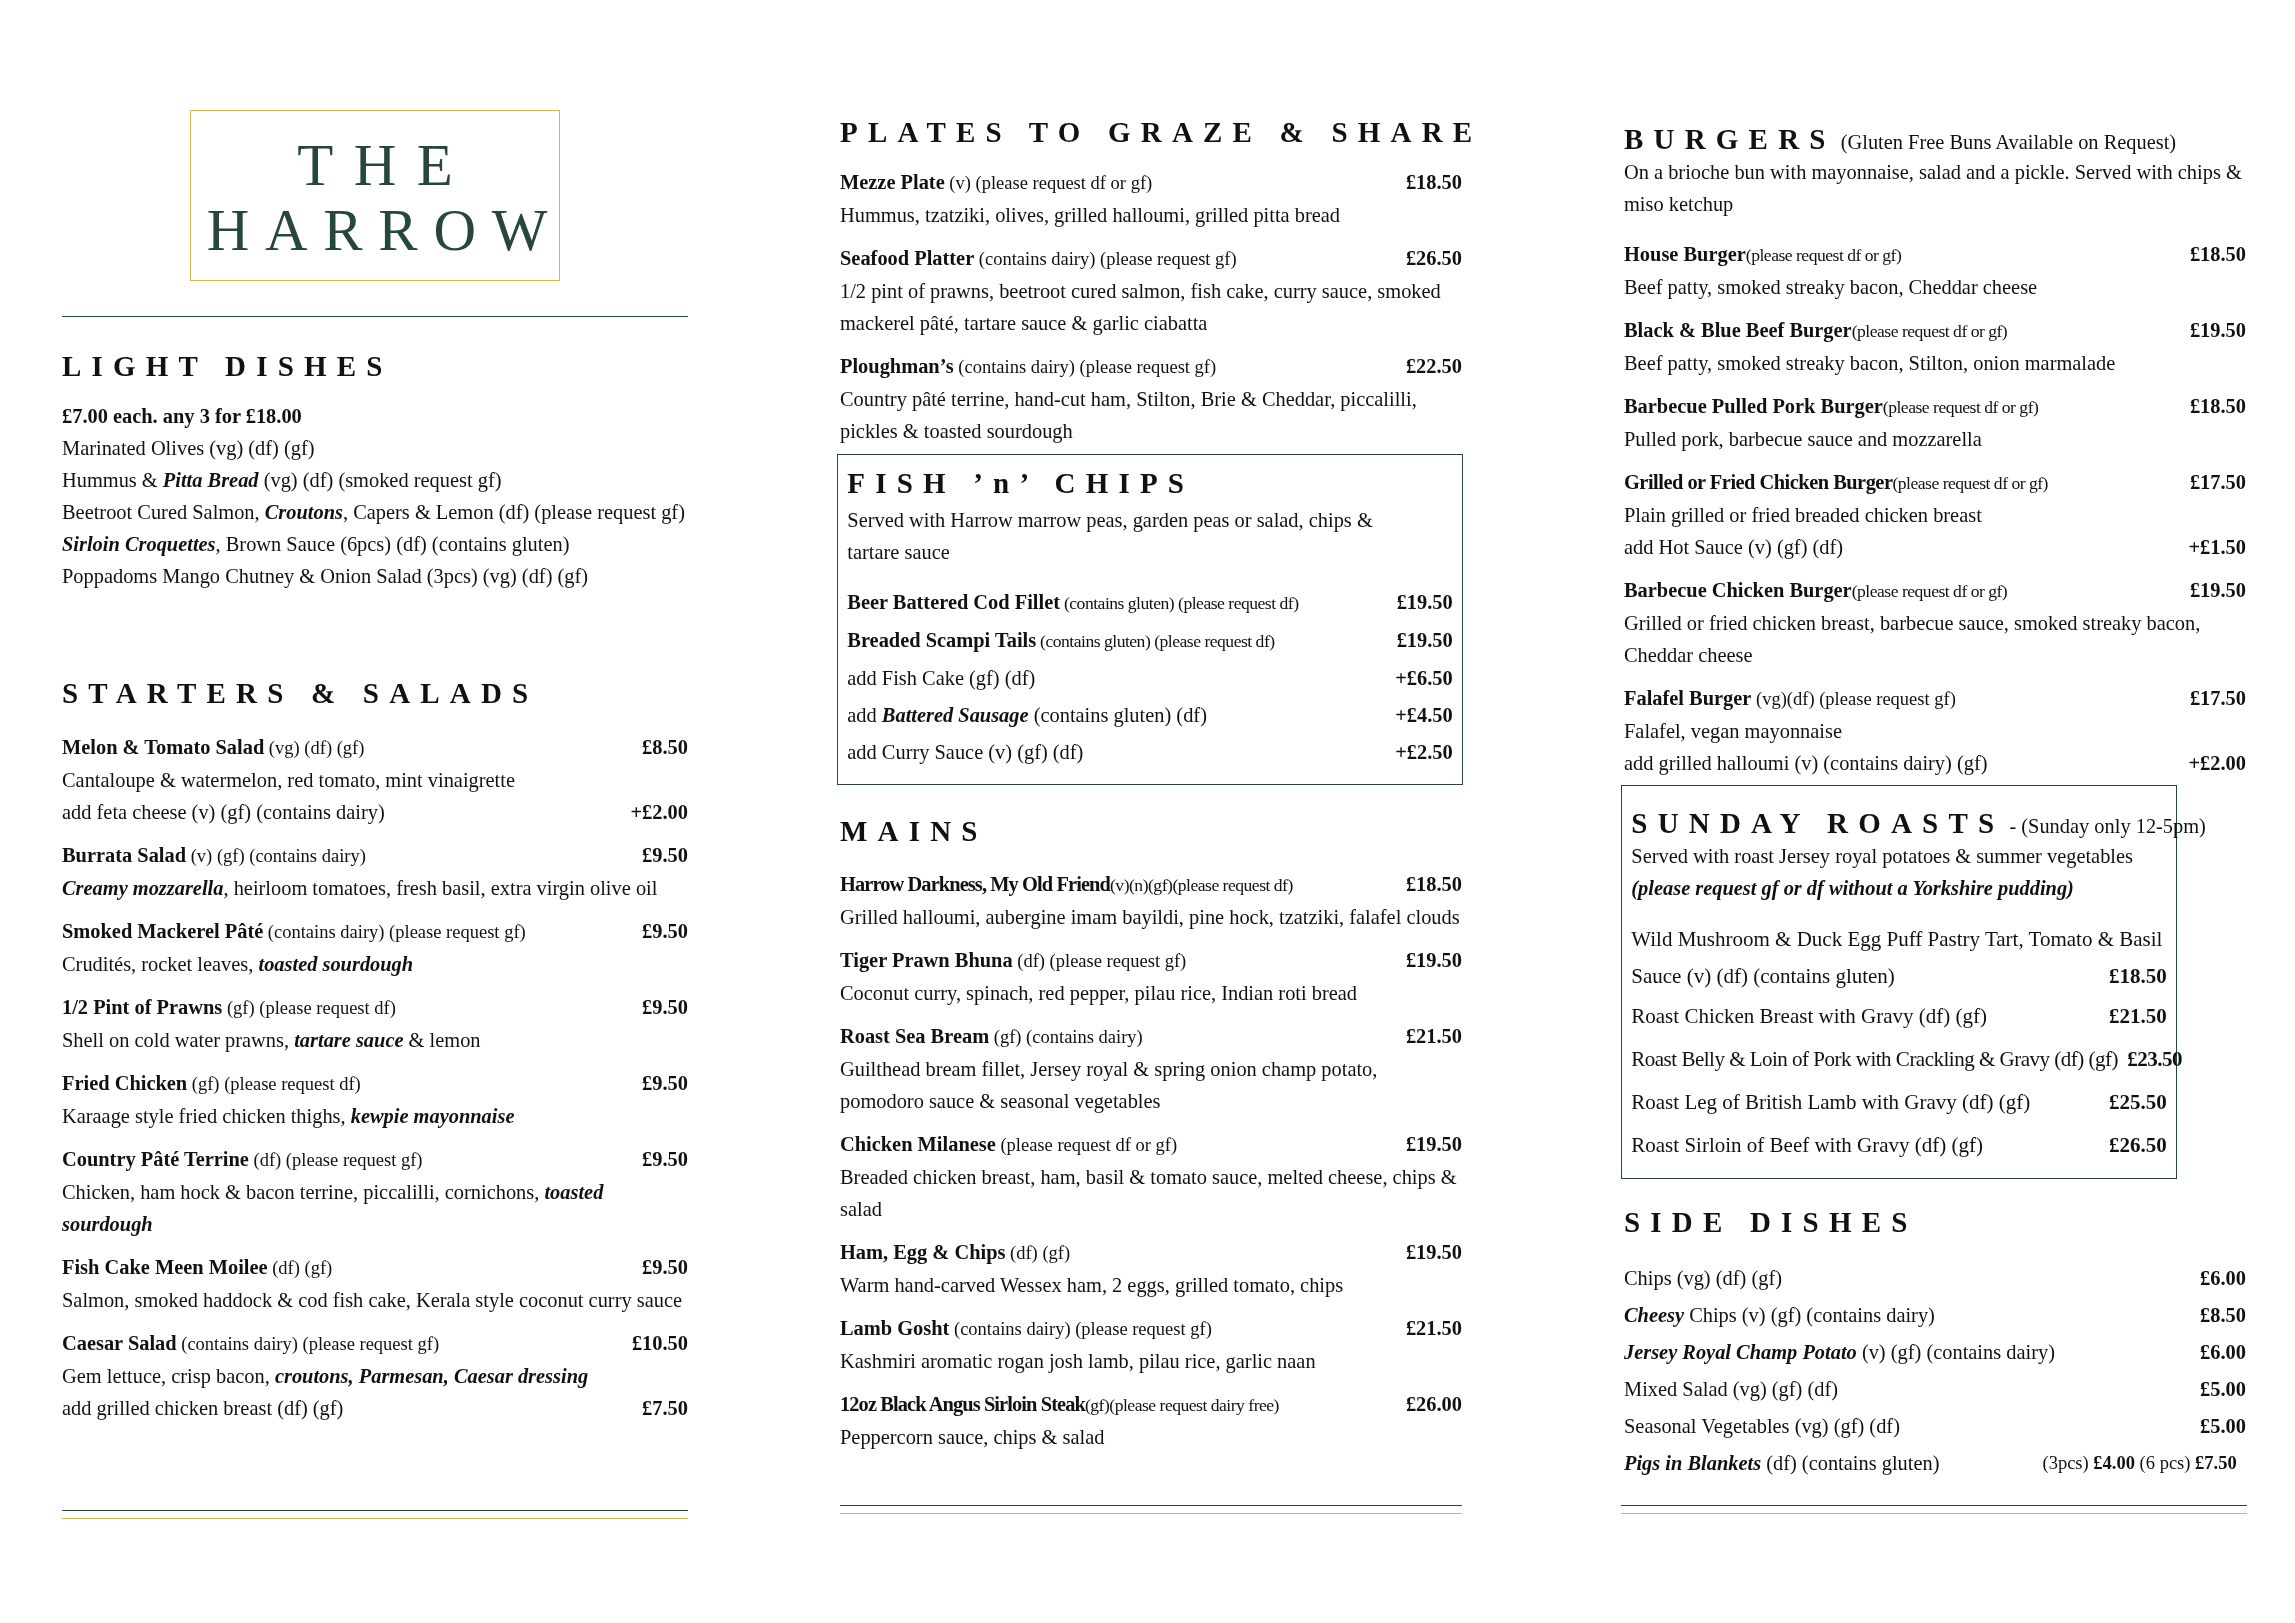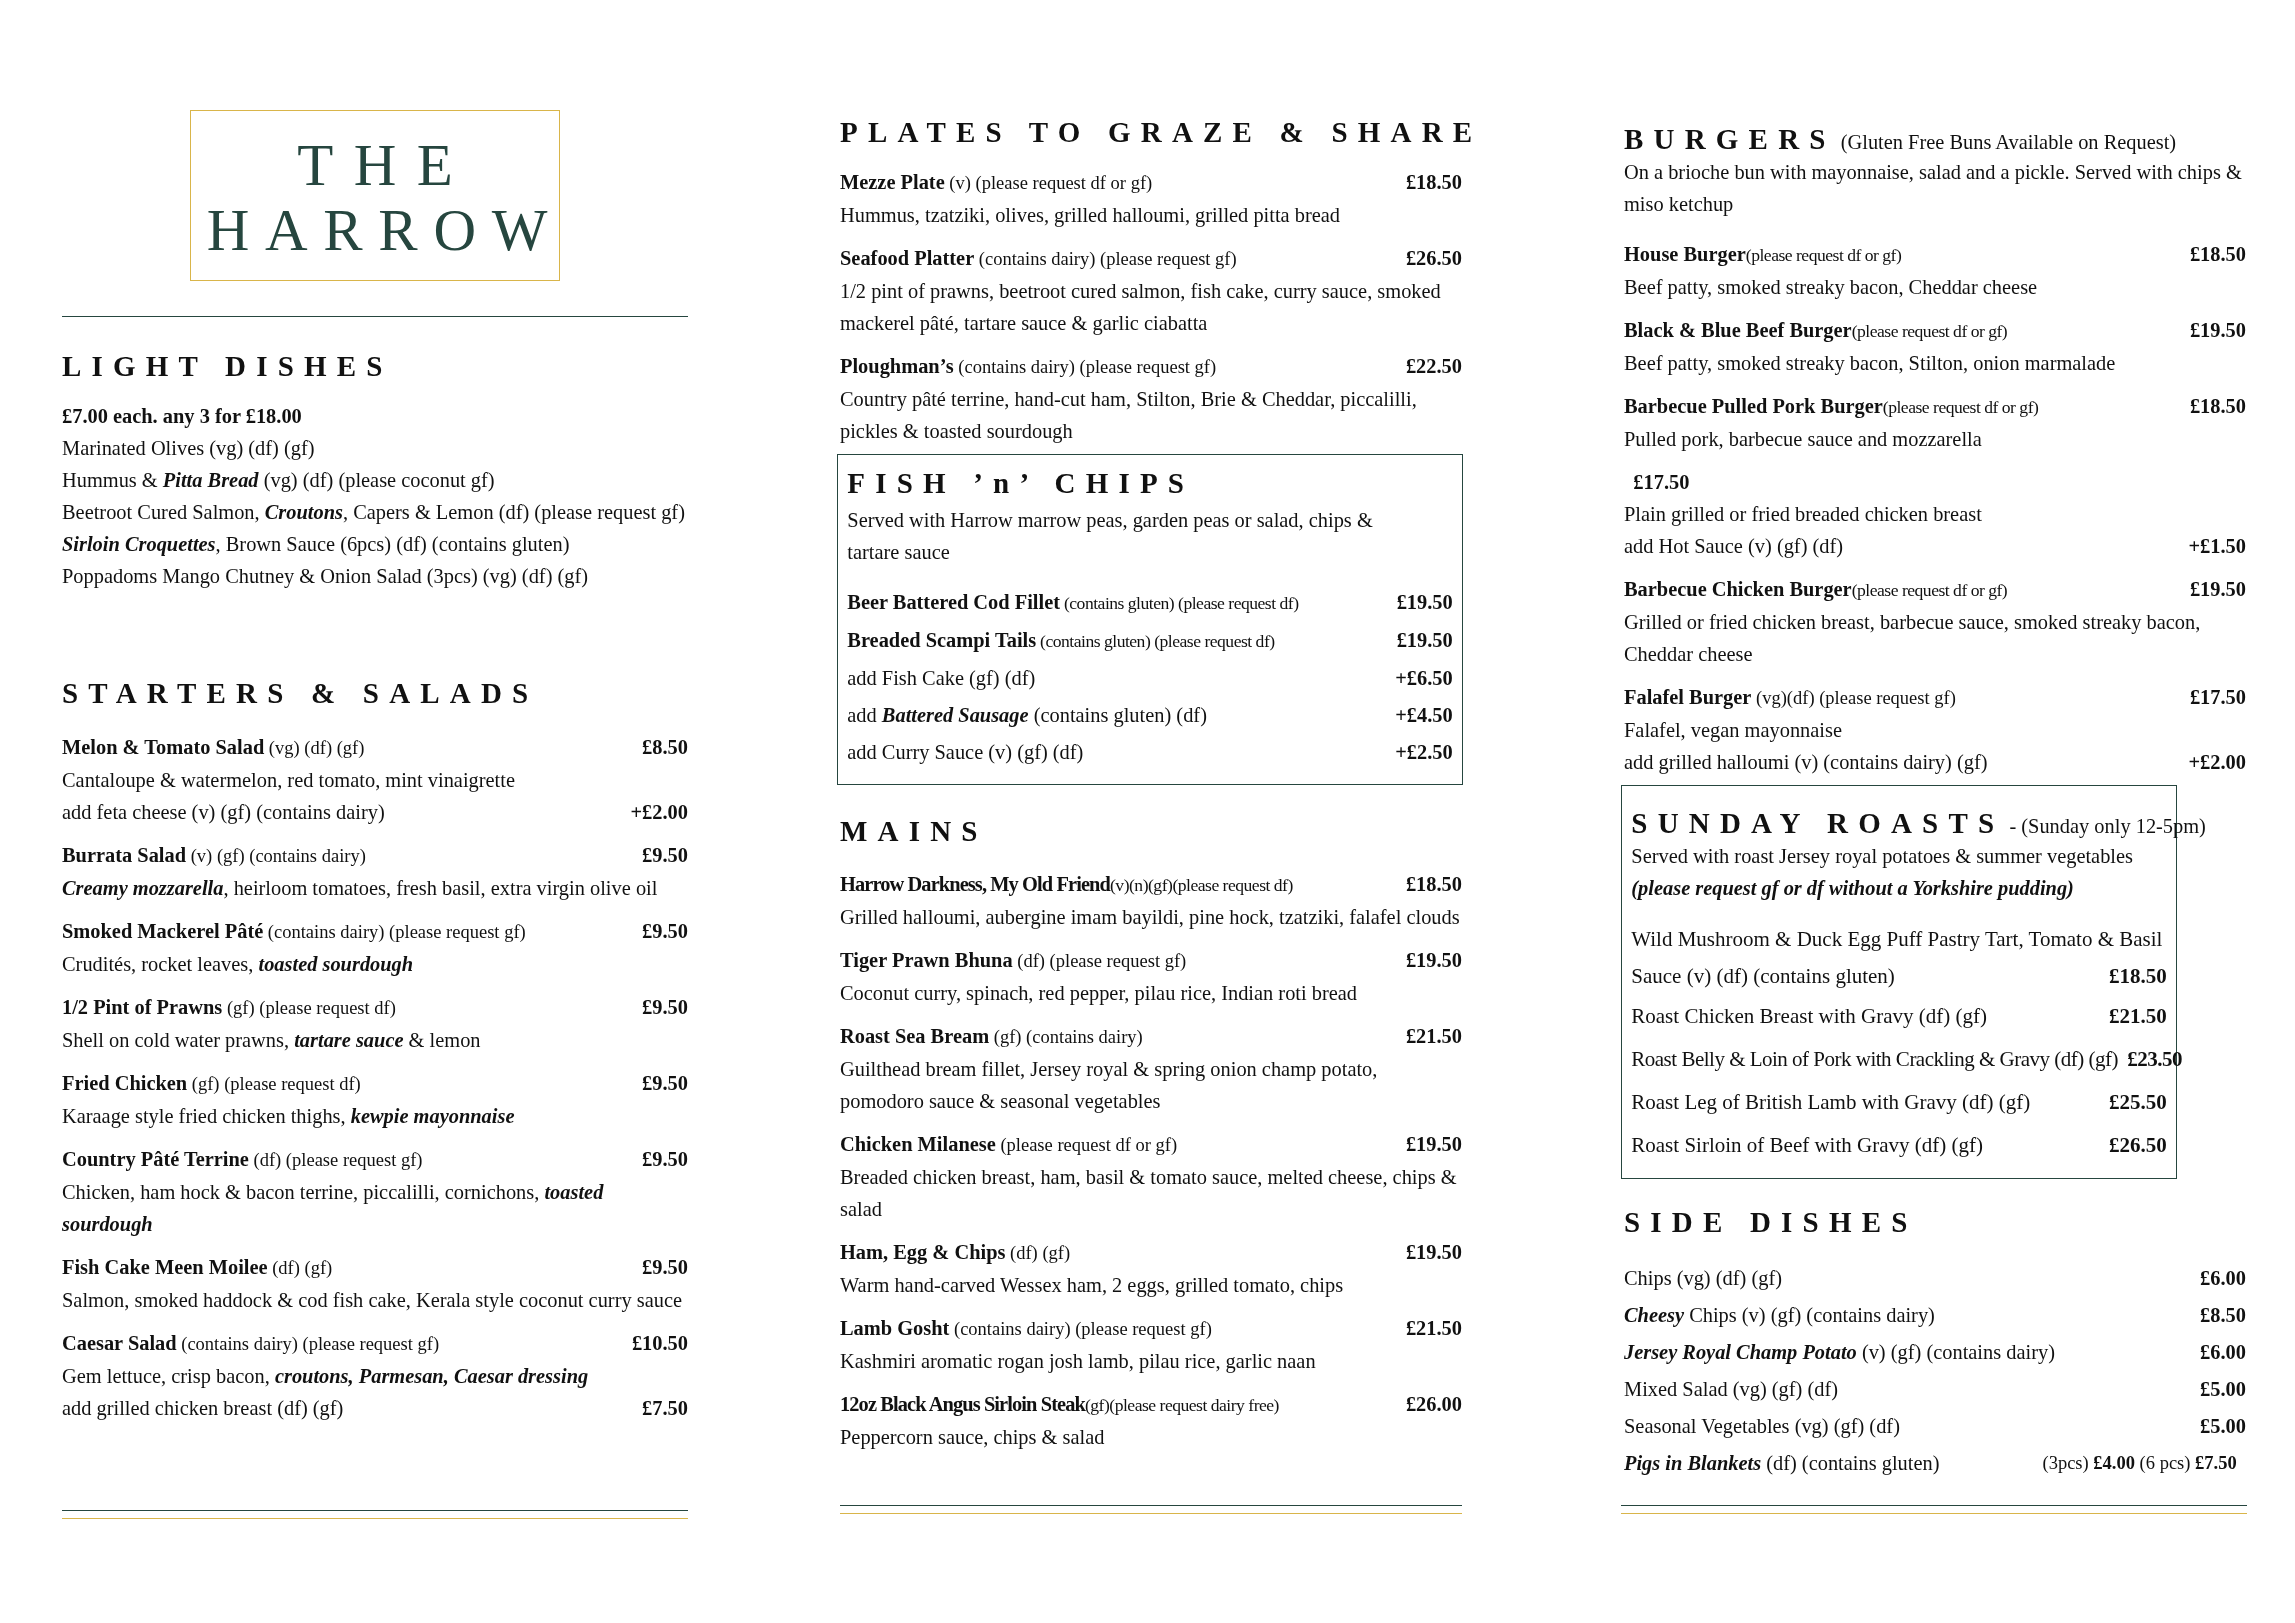--- a/index.html
+++ b/index.html
@@ -43,21 +43,21 @@
 </div>
 <div class="rule-top"></div>
 
 <div class="col col1">
   <div class="sec" style="top:352px;">
     <h2 class="h">LIGHT DISHES</h2>
     <div class="line" style="margin-top:19.4px;font-weight:bold;">
         <span>£7.00 each. any 3 for £18.00</span>
       </div>
     <div class="desc">Marinated Olives (vg) (df) (gf)</div>
-    <div class="desc"><span>Hummus &amp; </span><span class="bi">Pitta Bread</span><span> (vg) (df) (please coconut gf)</span></div>
+    <div class="desc"><span>Hummus &amp; </span><span class="bi">Pitta Bread</span><span> (vg) (df) (smoked request gf)</span></div>
     <div class="desc" style="text-align:justify;"><span>Beetroot Cured Salmon, </span><span class="bi">Croutons</span><span>, Capers &amp; Lemon (df) (please request gf)</span></div>
     <div class="desc"><span class="bi">Sirloin Croquettes</span><span>, Brown Sauce (6pcs) (df) (contains gluten)</span></div>
     <div class="desc">Poppadoms Mango Chutney &amp; Onion Salad (3pcs) (vg) (df) (gf)</div>
   </div>
 
   <div class="sec" style="top:679px;">
     <h2 class="h">STARTERS &amp; SALADS</h2>
     <div style="margin-top:23px;">
       <div class="item">
         <div class="line">
@@ -269,20 +269,21 @@
       </div>
       <div class="item">
         <div class="line">
             <span class="t"><span class="name">Barbecue Pulled Pork Burger</span><span class="tagc">(please request df or gf)</span></span>
             <span class="p">£18.50</span>
           </div>
         <div class="desc">Pulled pork, barbecue sauce and mozzarella</div>
       </div>
       <div class="item">
         <div class="line">
+            <span class="t"><span class="name" style="letter-spacing:-0.5px;">Grilled or Fried Chicken Burger</span><span class="tagc">(please request df or gf)</span></span>
             <span class="p">£17.50</span>
           </div>
         <div class="desc">Plain grilled or fried breaded chicken breast</div>
         <div class="line">
             <span class="t">add Hot Sauce (v) (gf) (df)</span>
             <span class="p">+£1.50</span>
           </div>
       </div>
       <div class="item">
         <div class="line">

